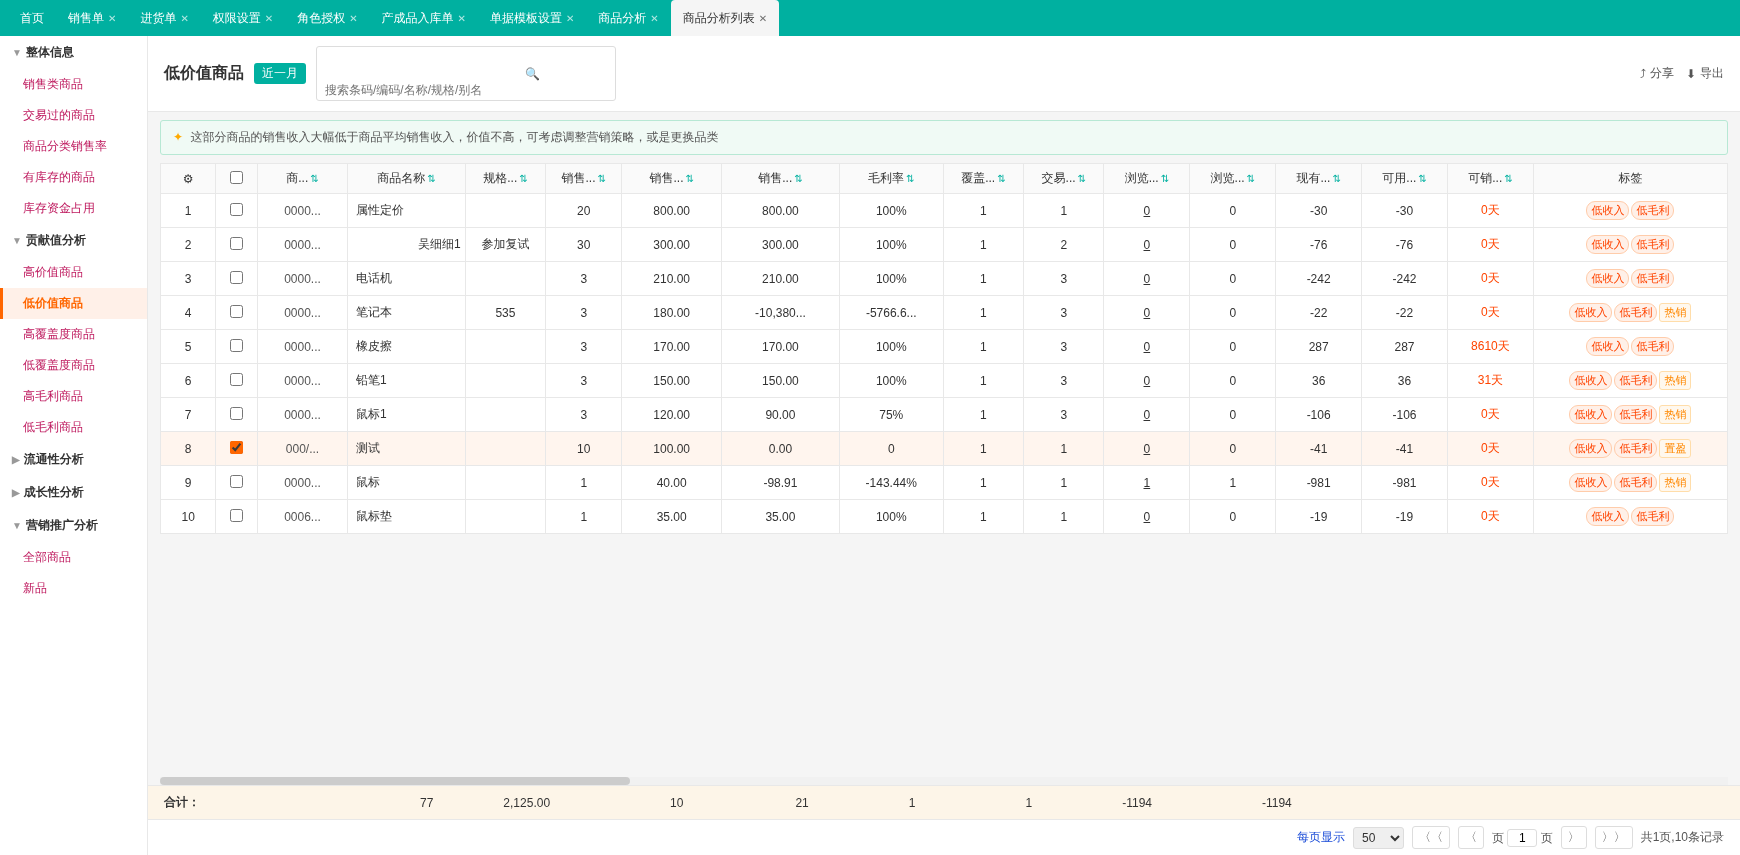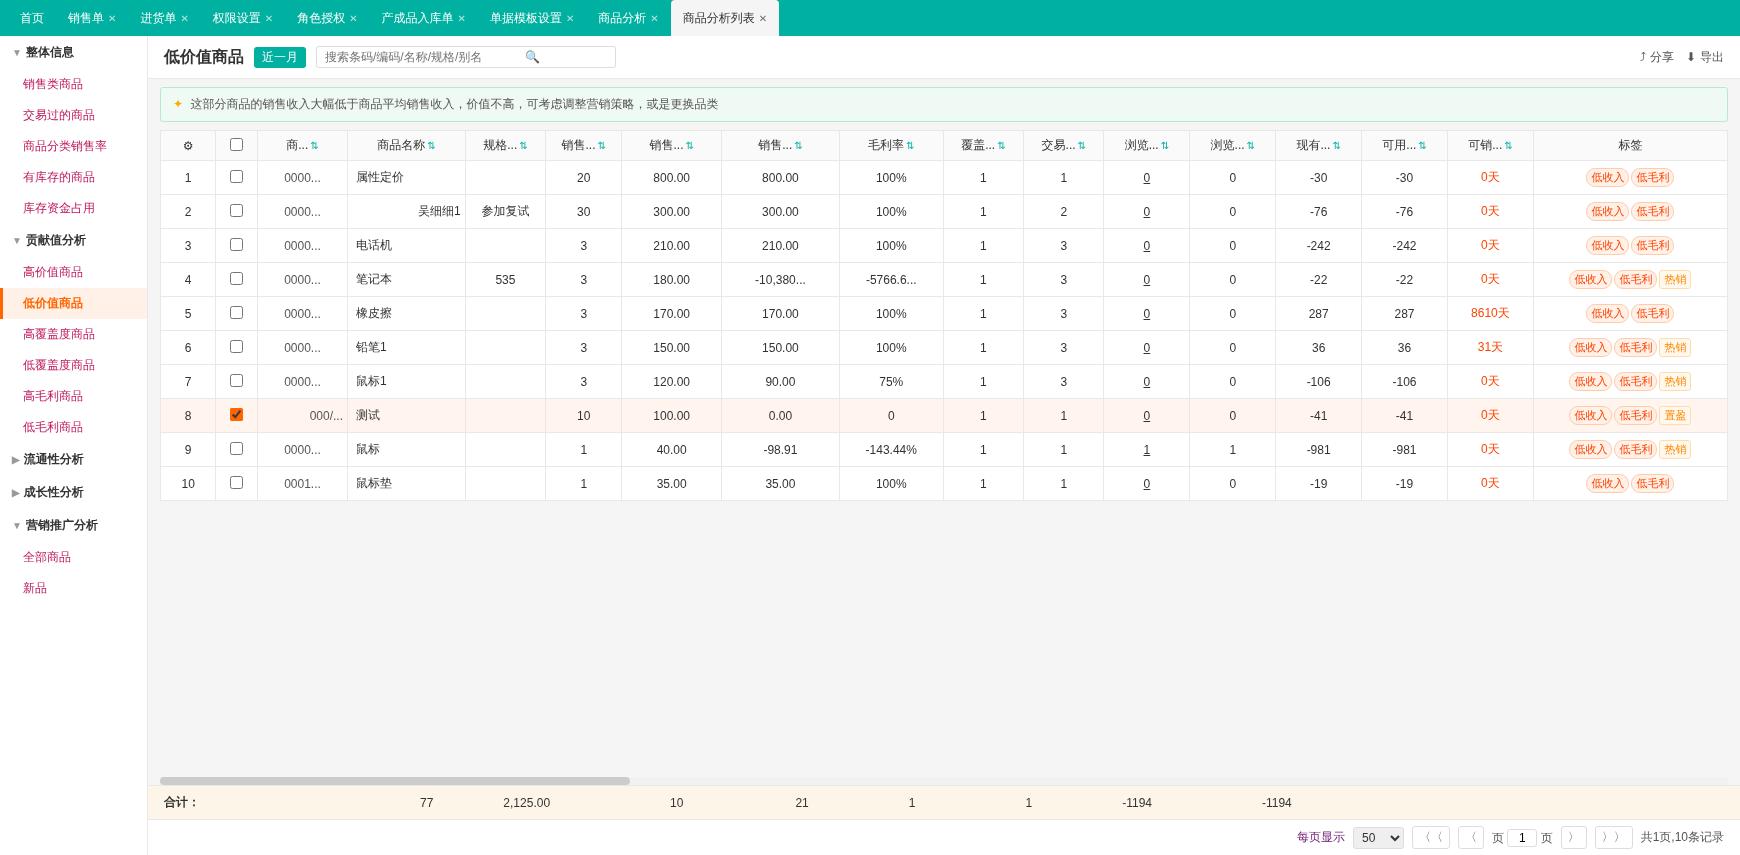--- a/index.html
+++ b/index.html
@@ -22,21 +22,21 @@
     .sidebar-item.active { background: #fff0e8; color: #ff6600; border-left: 3px solid #ff6600; font-weight: bold; }
     
     
     .content { flex: 1; display: flex; flex-direction: column; overflow: hidden; background: #f5f5f5; }
     
     
     .page-header { background: #fff; padding: 10px 16px; display: flex; align-items: center; gap: 10px; border-bottom: 1px solid #e8e8e8; }
     .page-title { font-size: 16px; font-weight: bold; color: #333; }
     .tag-btn { background: #00b0a0; color: #fff; padding: 2px 8px; border-radius: 3px; font-size: 12px; cursor: pointer; }
     .search-box { display: flex; align-items: center; border: 1px solid #ddd; border-radius: 3px; padding: 3px 8px; flex: 1; max-width: 300px; }
-    .search-box input { border: none; outline: none; width: 100%; font-size: 12px; color: #999; }
+    .search-box input { border: none; outline: none; width: 100%; font-size: 12px; color: #999; margin-top: 33px; }
     .search-icon { color: #00b0a0; cursor: pointer; }
     .header-actions { margin-left: auto; display: flex; gap: 12px; }
     .action-btn { color: #555; cursor: pointer; display: flex; align-items: center; gap: 4px; }
     
     
     .info-banner { background: #f0faf5; border: 1px solid #b7e8d4; margin: 8px 12px; padding: 8px 12px; color: #555; font-size: 12px; border-radius: 3px; }
     .info-banner .star { color: #ffaa00; margin-right: 4px; }
     
     
     .table-wrapper { flex: 1; overflow: auto; padding: 0 12px; }
@@ -49,21 +49,21 @@
     .tag-orange { color: #ff8800; background: #fff8ee; border: 1px solid #ffddaa; border-radius: 3px; padding: 1px 4px; margin: 1px; display: inline-block; font-size: 11px; }
     .link-underline { text-decoration: underline; color: #333; }
     
     
     .footer-total { background: #fdf5e8; border-top: 1px solid #e8e8e8; padding: 8px 16px; display: flex; align-items: center; }
     .total-label { font-weight: bold; color: #333; margin-right: 20px; }
     .total-values { display: flex; gap: 60px; color: #333; }
     
     
     .pagination-bar { background: #fff; border-top: 1px solid #e8e8e8; padding: 6px 16px; display: flex; align-items: center; justify-content: flex-end; gap: 8px; }
-    .page-size-label { color: #701a75; margin-left: 41px; }
+    .page-size-label { color: #1d4ed8; margin-left: 41px; }
     .page-size-select { border: 1px solid #ddd; padding: 2px 4px; border-radius: 3px; color: #333; }
     .page-nav-btn { border: 1px solid #ddd; background: #fff; padding: 2px 6px; cursor: pointer; border-radius: 3px; color: #555; }
     .page-info { color: #555; }
     .page-total { color: #555; }
     
     
     .table-wrapper::-webkit-scrollbar { height: 8px; width: 8px; }
     .table-wrapper::-webkit-scrollbar-track { background: #f1f1f1; }
     .table-wrapper::-webkit-scrollbar-thumb { background: #ccc; border-radius: 4px; }
     
@@ -353,21 +353,21 @@
       <td><span class="link-underline">0</span></td>
       <td>0</td>
       <td>-106</td>
       <td>-106</td>
       <td style="color:#ff4400;">0天</td>
       <td><span class="tag-red">低收入</span><span class="tag-red">低毛利</span><span class="tag-orange">热销</span></td>
     </tr>
             <tr class="highlighted">
       <td>8</td>
       <td><input type="checkbox" checked="" style="accent-color: rgb(255, 102, 0);"></td>
-      <td style="color:#555;text-align:right;">000/...</td>
+      <td style="color:#555;">000/...</td>
       <td style="text-align:left; padding-left:8px;">测试</td>
       <td></td>
       <td>10</td>
       <td>100.00</td>
       <td>0.00</td>
       <td>0</td>
       <td>1</td>
       <td>1</td>
       <td><span class="link-underline">0</span></td>
       <td>0</td>
@@ -391,21 +391,21 @@
       <td><span class="link-underline">1</span></td>
       <td>1</td>
       <td>-981</td>
       <td>-981</td>
       <td style="color:#ff4400;">0天</td>
       <td><span class="tag-red">低收入</span><span class="tag-red">低毛利</span><span class="tag-orange">热销</span></td>
     </tr>
             <tr>
       <td>10</td>
       <td><input type="checkbox" style=""></td>
-      <td style="color:#555;">0001...</td>
+      <td style="color:#555;">0006...</td>
       <td style="text-align:left; padding-left:8px;">鼠标垫</td>
       <td></td>
       <td>1</td>
       <td>35.00</td>
       <td>35.00</td>
       <td>100%</td>
       <td>1</td>
       <td>1</td>
       <td><span class="link-underline">0</span></td>
       <td>0</td>

